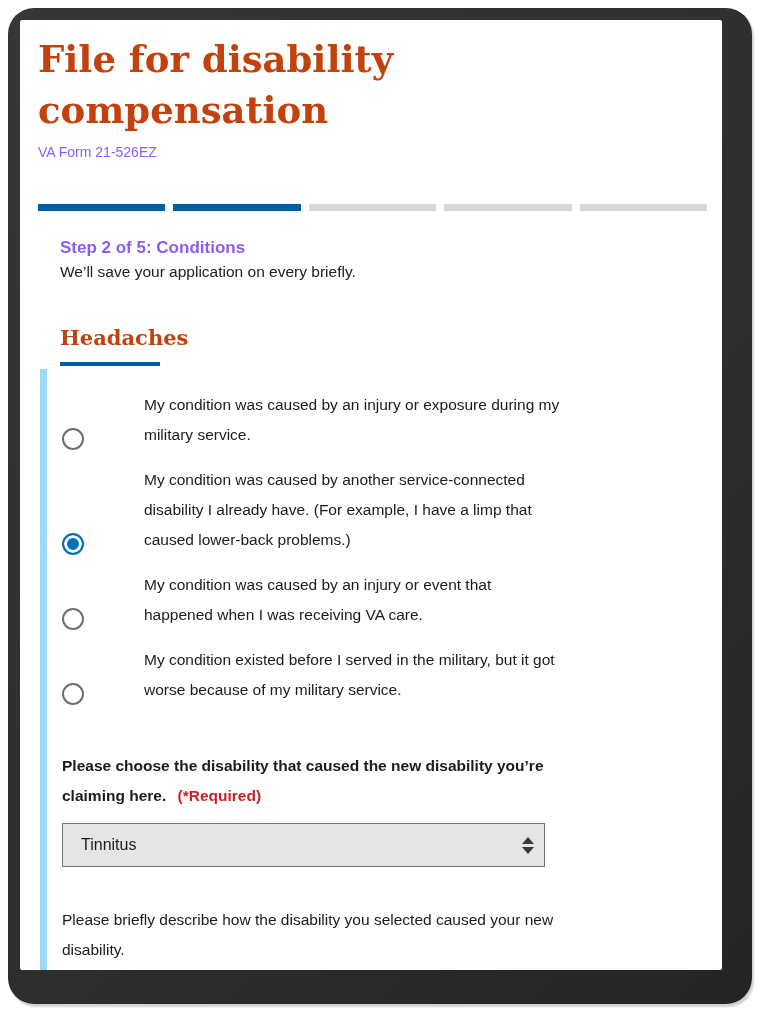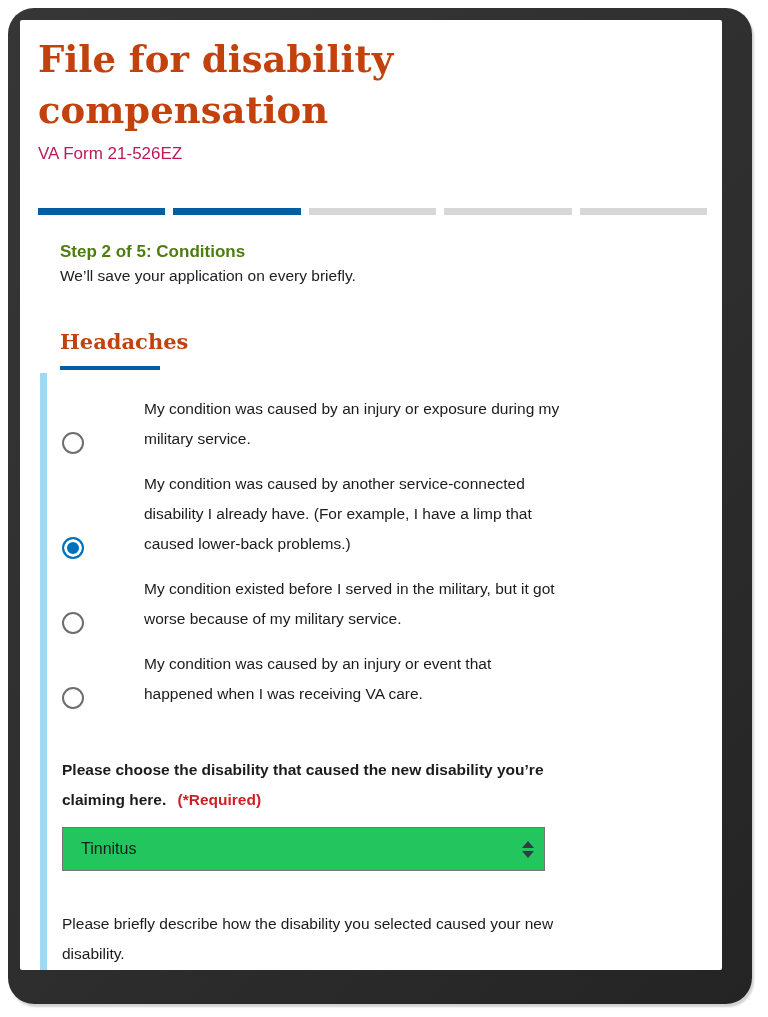--- a/index.html
+++ b/index.html
@@ -29,35 +29,35 @@
   h1.page-title {
     font-family: "DejaVu Serif", "Liberation Serif", serif;
     font-weight: 700;
     font-size: 37px;
     line-height: 1.38;
     color: #c2410c;
     max-width: 620px;
     margin-top: 6px;
   }
   .form-number {
-    font-size: 17px;
-    color: #be185d;
+    font-size: 14px;
+    color: #8b5cf6;
     margin-top: 8px;
   }
   
   .progress-bar {
     display: flex;
     gap: 8px;
     margin-top: 44px;
     width: 669px;
   }
   .progress-segment { flex: 1; height: 7px; background: #d6d7d9; }
   .progress-segment.done { background: #005ea2; }
   .step-block { margin: 27px 0 0 22px; }
-  .step-title { font-size: 17px; font-weight: 700; color: #4d7c0f; }
+  .step-title { font-size: 17px; font-weight: 700; color: #8b5cf6; }
   .step-sub { font-size: 15.5px; margin-top: 5px; color: #212121; }
   
   h2.condition-heading {
     font-family: "DejaVu Serif", "Liberation Serif", serif;
     font-weight: 700;
     font-size: 21px;
     color: #c2410c;
     margin: 44px 0 0 22px;
   }
   .heading-underline {
@@ -105,21 +105,21 @@
     line-height: 30px;
     color: #1b1b1b;
     max-width: 505px;
   }
   
   .field-select-label { margin-top: 46px; font-weight: bold; }
   .select-box {
     margin-top: 12px;
     width: 483px; height: 44px;
     border: 1px solid #757575;
-    background: #22c55e;
+    background: #e5e5e5;
     display: flex;
     align-items: center;
     justify-content: space-between;
     padding: 0 10px 0 18px;
     cursor: pointer;
   }
   .select-value { font-size: 16px; color: #1b1b1b; }
   .updown-icon { display: flex; flex-direction: column; align-items: center; }
   .updown-icon .tri-up {
     width: 0; height: 0;
@@ -168,25 +168,25 @@
           <label class="radio-row" role="radio" aria-checked="false">
             <span class="radio-circle"></span>
             <span class="radio-label">My condition was caused by an injury or exposure during my military service.</span>
           </label>
           <label class="radio-row selected" role="radio" aria-checked="true">
             <span class="radio-circle"></span>
             <span class="radio-label">My condition was caused by another service-connected disability I already have. (For example, I have a limp that caused lower-back problems.)</span>
           </label>
           <label class="radio-row" role="radio" aria-checked="false">
             <span class="radio-circle"></span>
+            <span class="radio-label">My condition was caused by an injury or event that happened when I was receiving VA care.</span>
+          </label>
+          <label class="radio-row" role="radio" aria-checked="false">
+            <span class="radio-circle"></span>
             <span class="radio-label">My condition existed before I served in the military, but it got worse because of my military service.</span>
-          </label>
-          <label class="radio-row" role="radio" aria-checked="false">
-            <span class="radio-circle"></span>
-            <span class="radio-label">My condition was caused by an injury or event that happened when I was receiving VA care.</span>
           </label>
         </div>
 
       <div class="q-label field-select-label">
         <span>Please choose the disability that caused the new disability you’re claiming here.</span>
         <span class="required">(*Required)</span>
       </div>
 
       <div class="select-box" role="listbox" tabindex="0">
         <span class="select-value">Tinnitus</span>

